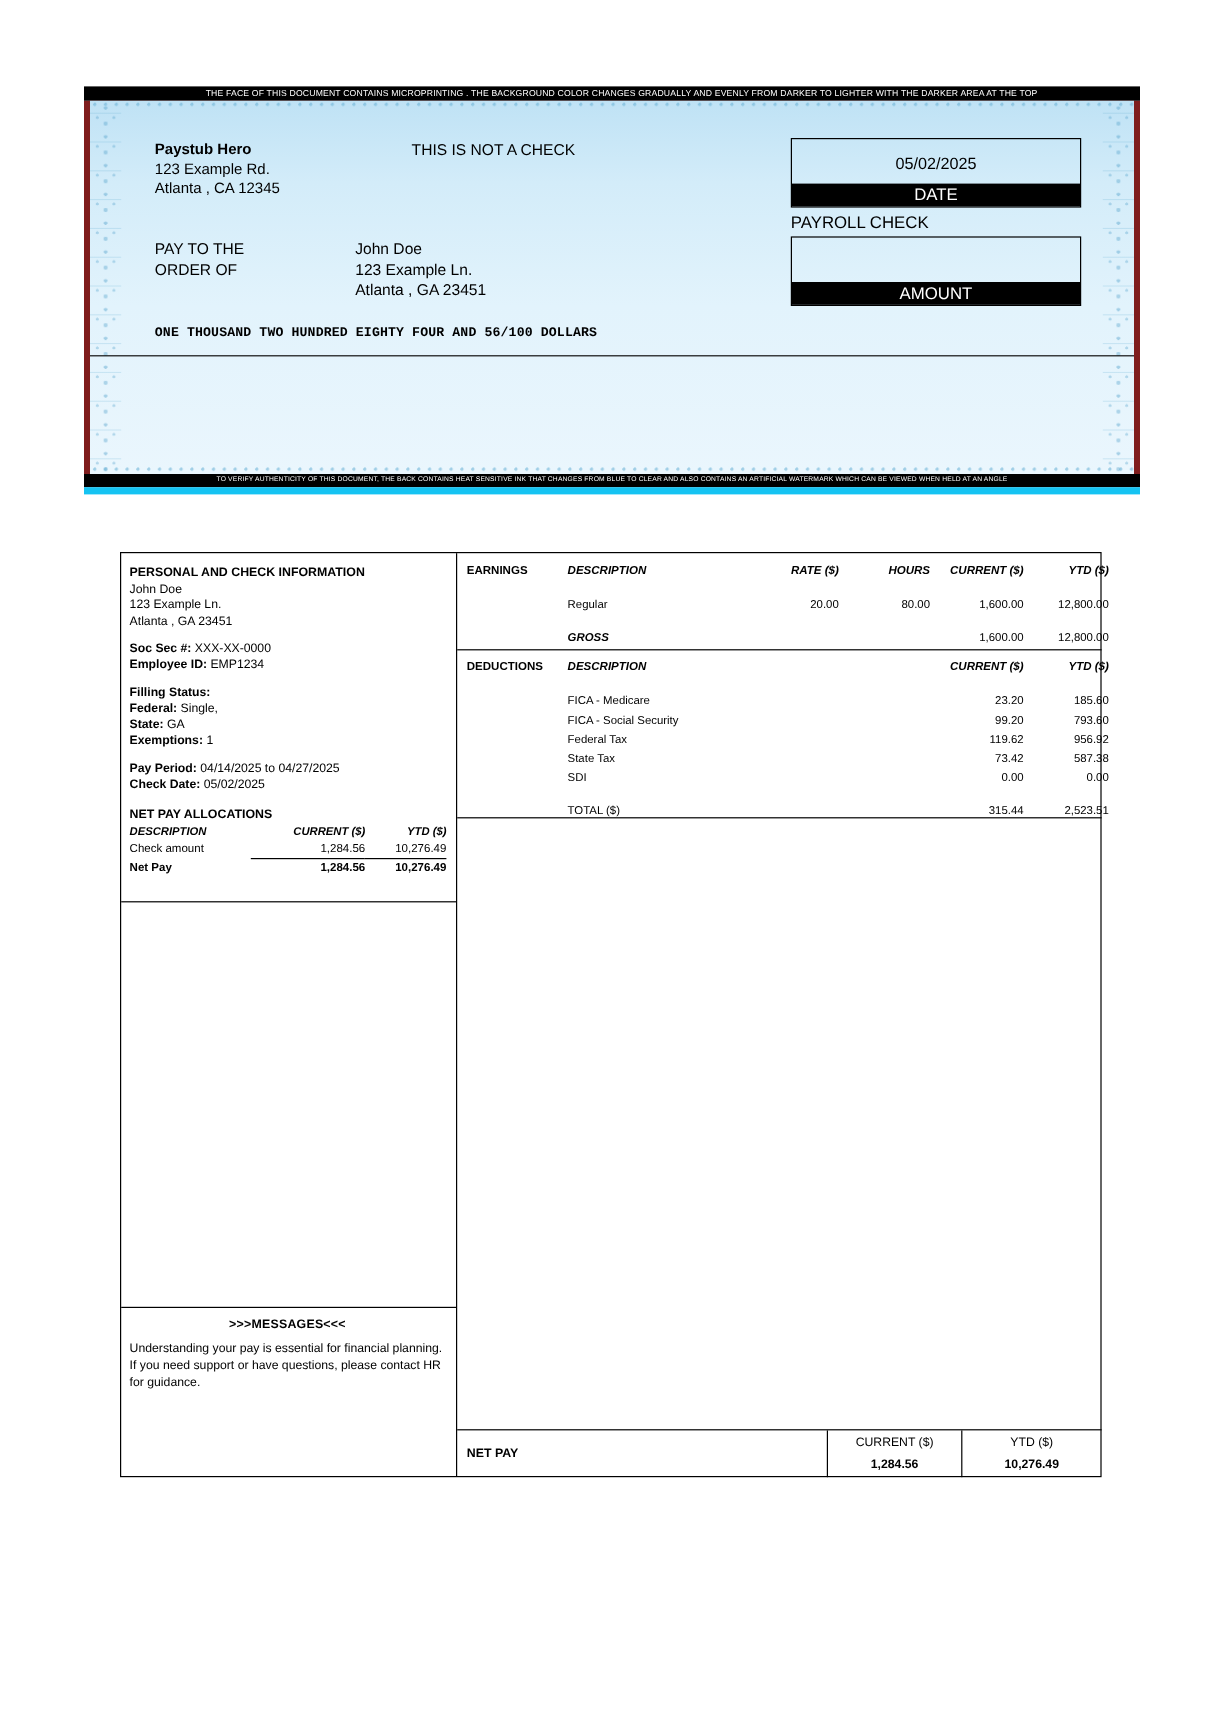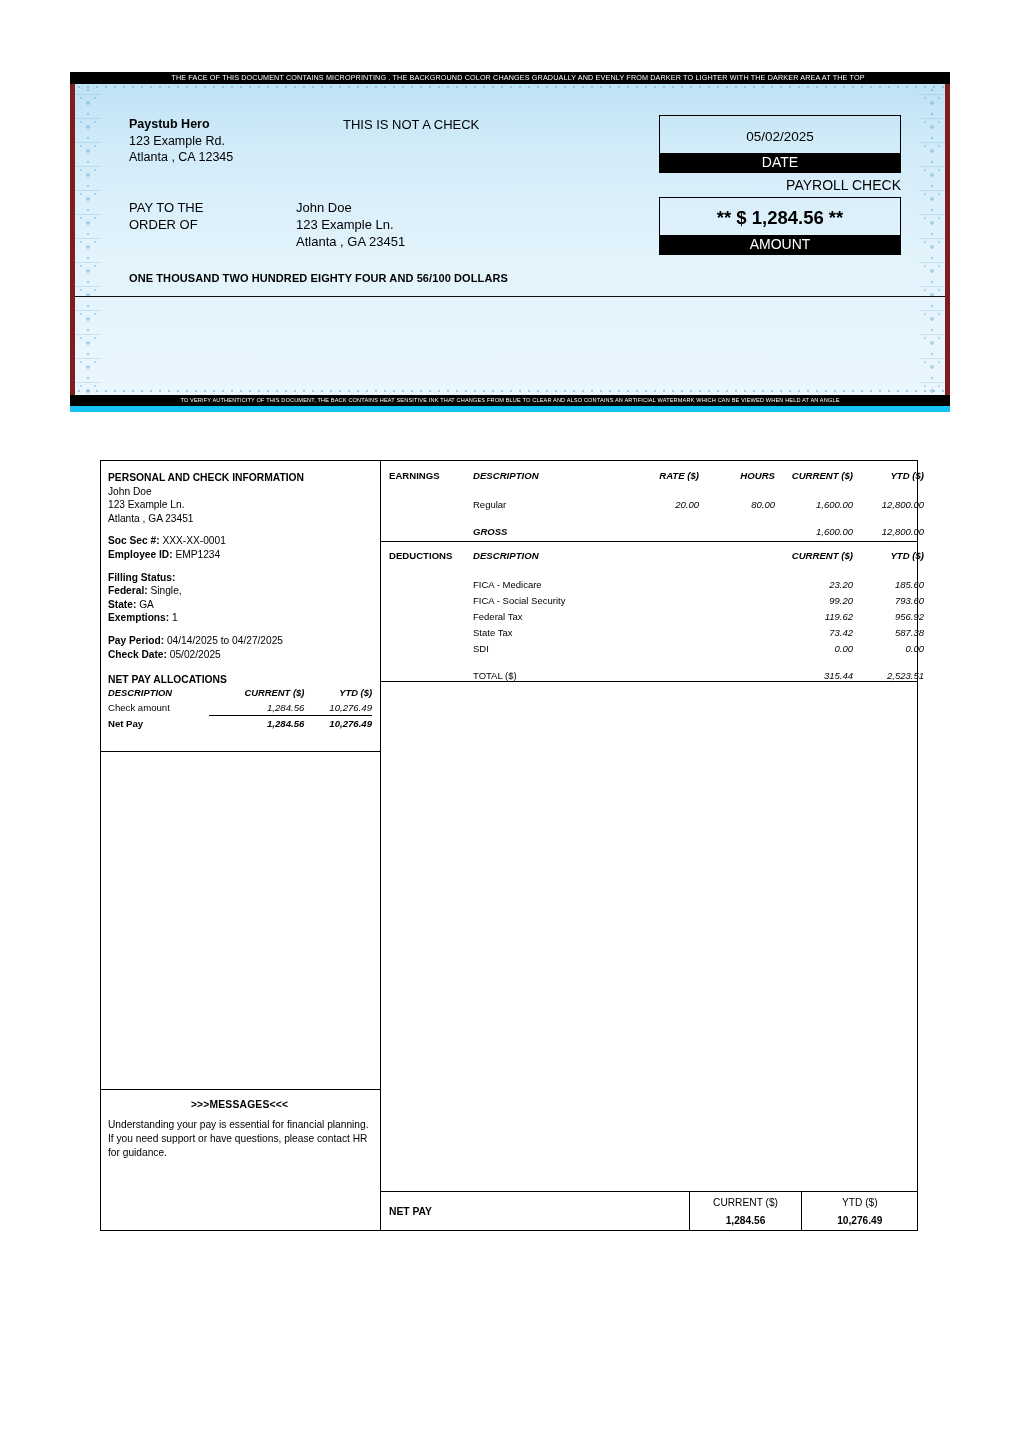--- a/index.html
+++ b/index.html
@@ -101,21 +101,21 @@
   #pay-to-label {
     position: absolute; left: 54px; top: 115px;
     font-size: 13px; line-height: 17px;
   }
   #payee-block {
     position: absolute; left: 221px; top: 115px;
     font-size: 13px; line-height: 17px;
   }
   #amount-words {
     position: absolute; left: 54px; top: 188px;
-    font-size: 11px; font-weight: bold; letter-spacing: .1px;
+    font-size: 11px; font-weight: bold; letter-spacing: .1px; font-family: Liberation Mono, monospace;
   }
 
   #midline {
     position: absolute; left: 0; top: 212px;
     width: 100%; height: 0;
     border-top: 1.4px solid #111;
   }
 
   
   .stub-box {
@@ -132,21 +132,21 @@
     background: #000; color: #fff;
     text-align: center;
     font-size: 14px;
   }
   #date-box { left: 584px; top: 31px; width: 242px; height: 58px; }
   #date-box .stub-box-value { padding-top: 14px; }
   #date-box .stub-box-caption { position:absolute; left:0; bottom:0; width:100%; height:19px; line-height:19px; }
 
   #payroll-check-label {
     position: absolute; left: 584px; top: 93px; width: 242px;
-    text-align: right; font-size: 14px;
+    text-align: left; font-size: 14px;
   }
 
   #amount-box { left: 584px; top: 113px; width: 242px; height: 58px; }
   #amount-box .stub-box-value { padding-top: 11px; font-size: 18.5px; font-weight: bold; }
   #amount-box .stub-box-caption { position:absolute; left:0; bottom:0; width:100%; height:19px; line-height:19px; }
 
   
   #stub {
     position: absolute;
     left: 100px; top: 460px;
@@ -179,21 +179,21 @@
     padding: 0 8px 0 7px;
   }
   #alloc-title { font-weight: bold; font-size: 10.3px; margin-bottom: 1px; }
   table.alloc { width: 100%; border-collapse: collapse; font-size: 9.6px; }
   table.alloc th {
     font-style: italic; font-weight: bold; font-size: 9.4px;
     padding: 1px 0 2px;
   }
   table.alloc td { padding: 2px 0; }
   .ta-l { text-align: left; }
-  .ta-r { text-align: right; font-style: italic; }
+  .ta-r { text-align: right; }
   tr.total-row td { font-weight: bold; }
   tr.total-row td.num { border-top: 1px solid #000; }
 
   #alloc-bottom-rule {
     position: absolute; left: 0; top: 290px; width: 100%;
     border-top: 1.4px solid #000;
   }
 
   #messages-sep {
     position: absolute; left: 0; top: 628px; width: 100%;
@@ -304,42 +304,41 @@
         <div id="midline"></div>
 
         <div id="date-box" class="stub-box">
           <div class="stub-box-value">05/02/2025</div>
           <div class="stub-box-caption">DATE</div>
         </div>
 
         <div id="payroll-check-label">PAYROLL CHECK</div>
 
         <div id="amount-box" class="stub-box">
-          <div class="stub-box-value">** $ 1,284.56 **</div>
           <div class="stub-box-caption">AMOUNT</div>
         </div>
       </div>
     </div>
   </div>
 
   <div id="microprint-bottom" class="microprint-bar">TO VERIFY AUTHENTICITY OF THIS DOCUMENT, THE BACK CONTAINS HEAT SENSITIVE INK THAT CHANGES FROM BLUE TO CLEAR AND ALSO CONTAINS AN ARTIFICIAL WATERMARK WHICH CAN BE VIEWED WHEN HELD AT AN ANGLE</div>
   <div id="cyan-bottom-strip"></div>
 </div>
 
 <div id="stub">
 
   <div id="stub-left">
 
     <div id="personal-info">
       <div class="hdr">PERSONAL AND CHECK INFORMATION</div>
       <div>John Doe</div>
       <div>123 Example Ln.</div>
       <div>Atlanta , GA 23451</div>
       <div class="spacer-sm"></div>
-      <div><b>Soc Sec #:</b> <span>XXX-XX-0001</span></div>
+      <div><b>Soc Sec #:</b> <span>XXX-XX-0000</span></div>
       <div><b>Employee ID:</b> <span>EMP1234</span></div>
       <div class="spacer-sm"></div>
       <div><b>Filling Status:</b></div>
       <div><b>Federal:</b> <span>Single,</span></div>
       <div><b>State:</b> <span>GA</span></div>
       <div><b>Exemptions:</b> <span>1</span></div>
       <div class="spacer-sm"></div>
       <div><b>Pay Period:</b> <span>04/14/2025 to 04/27/2025</span></div>
       <div><b>Check Date:</b> <span>05/02/2025</span></div>
     </div>

